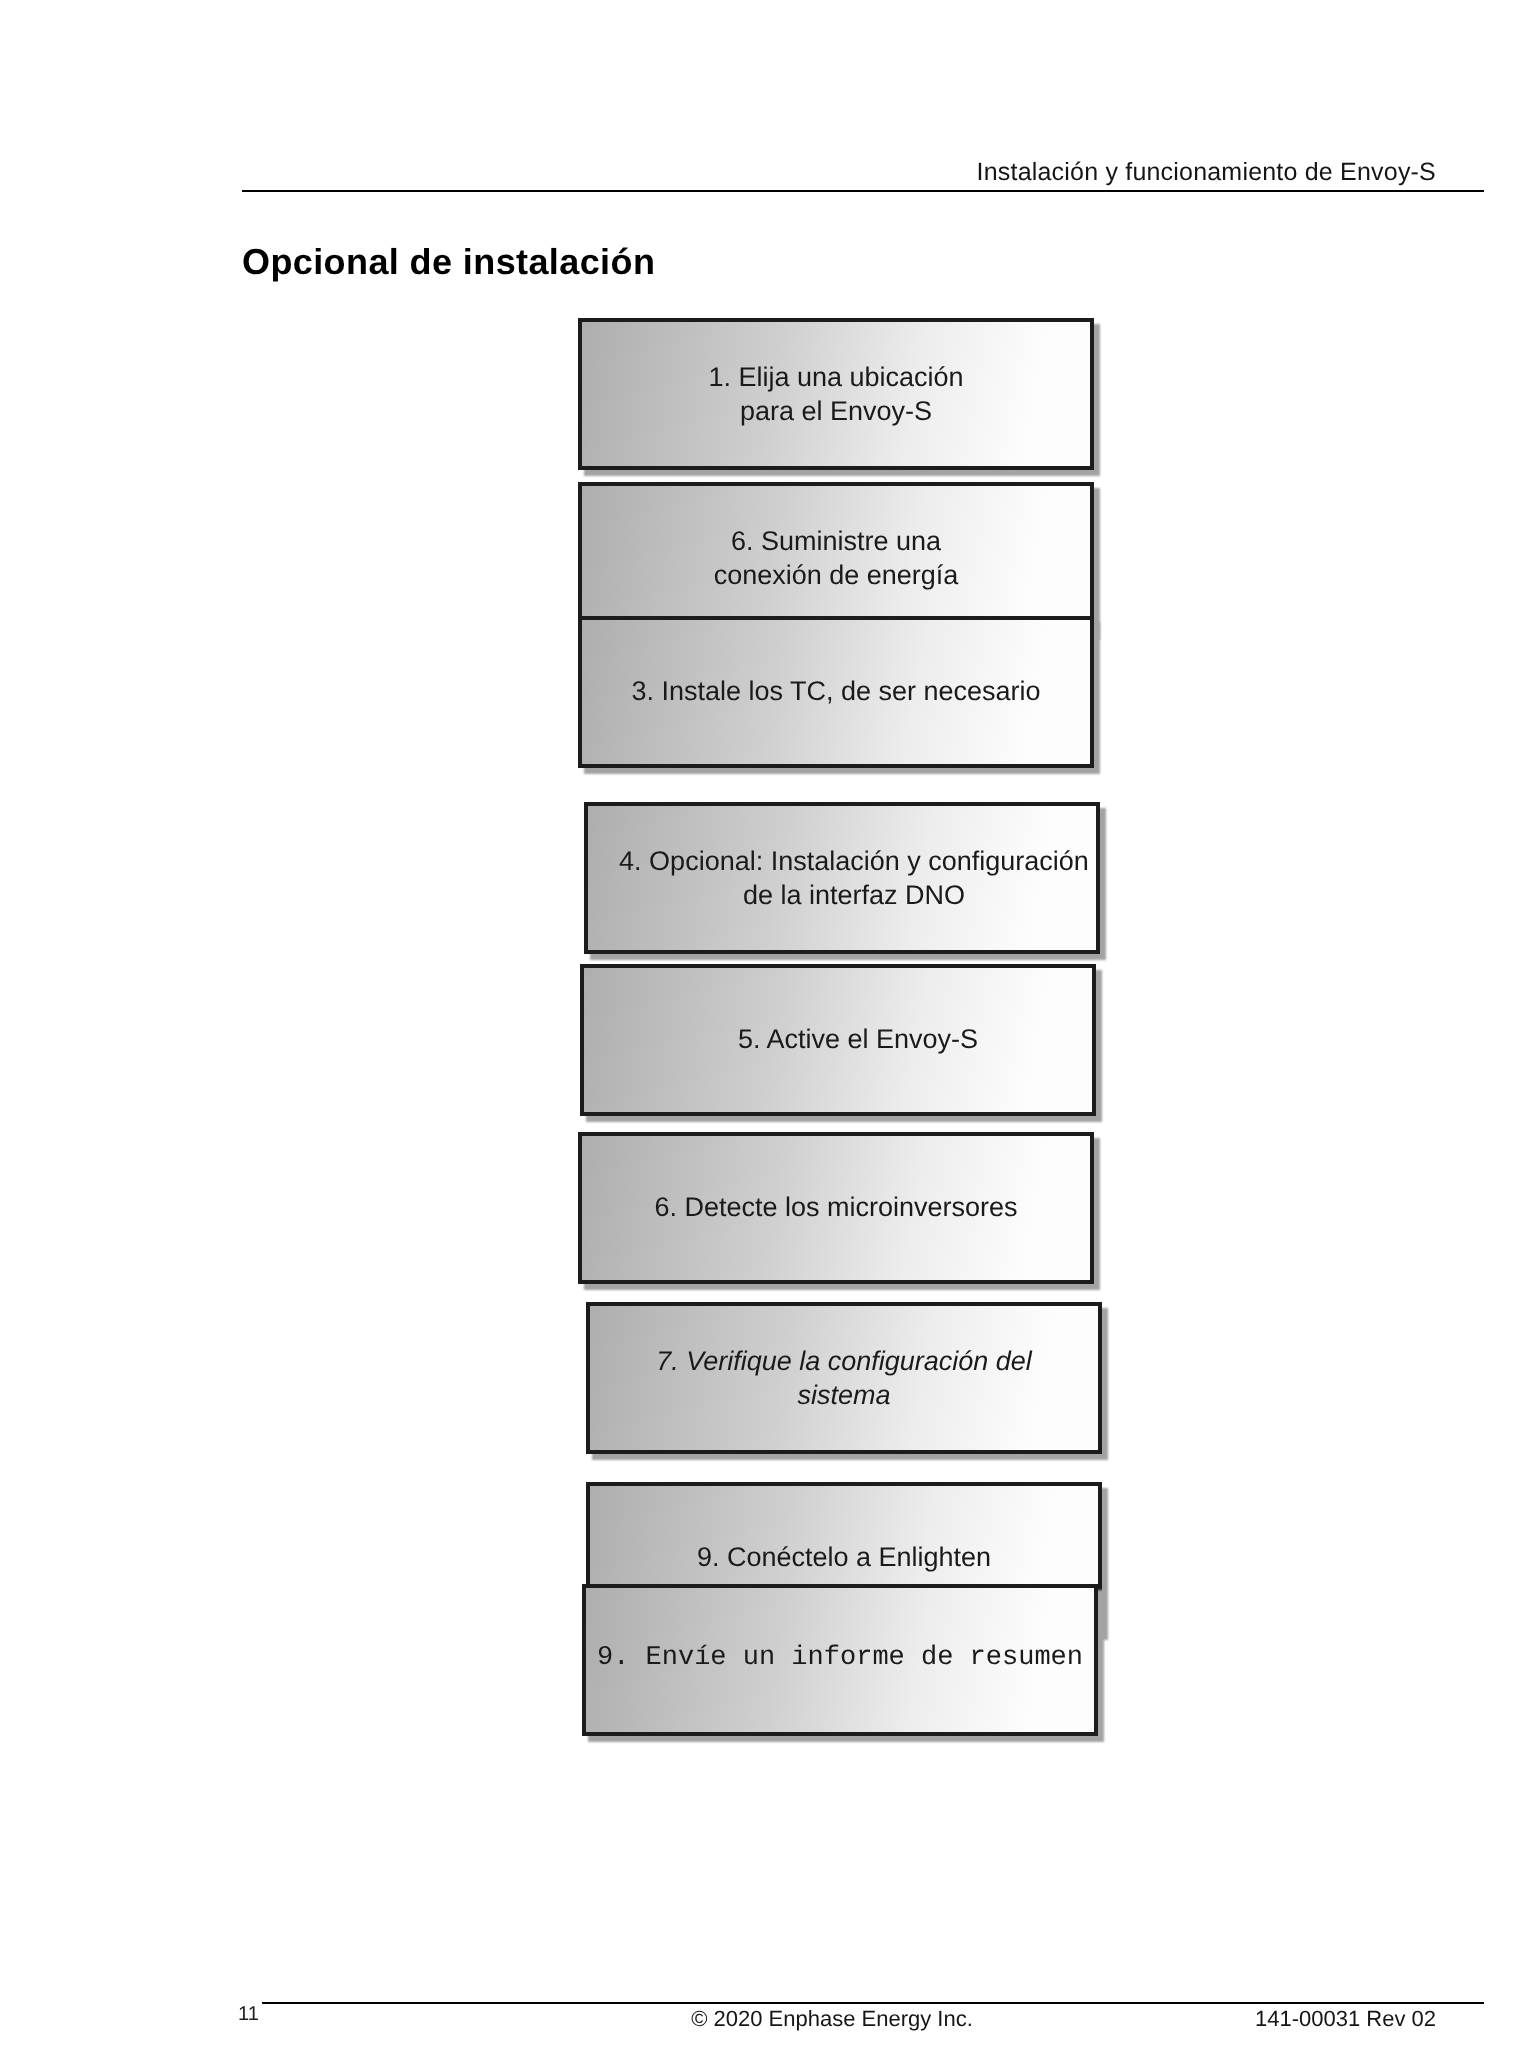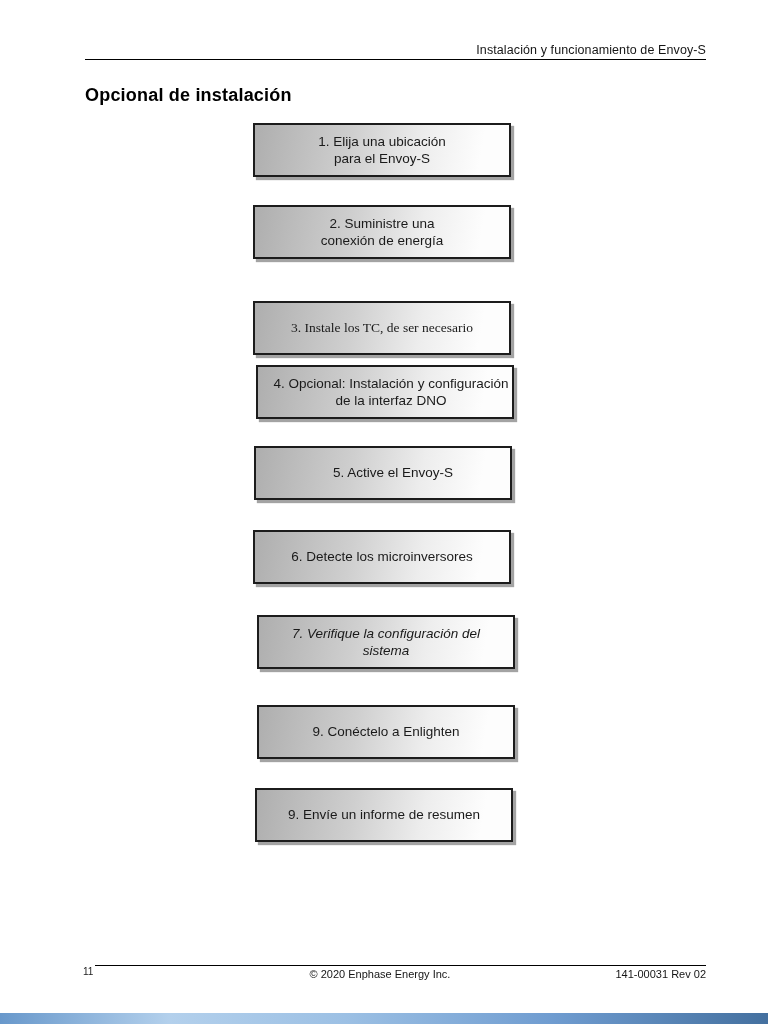--- a/index.html
+++ b/index.html
@@ -1,15 +1,15 @@
 <!DOCTYPE html>
 <html><head>
 <meta charset="utf-8">
 <style>
-  * { margin: 0; padding: 0; box-sizing: border-box; }
+  * { margin: 12px; padding: 0; box-sizing: border-box; }
   html, body { background: #ffffff; }
   body {
     position: relative;
     width: 768px;
     height: 1024px;
     overflow: hidden;
     font-family: "Liberation Sans", "DejaVu Sans", sans-serif;
     color: #111;
   }
 
@@ -40,42 +40,42 @@
     font-weight: bold;
     letter-spacing: 0.2px;
     color: #000;
   }
 
   
   .step-box {
     position: absolute;
     left: 253px;
     width: 258px;
-    height: 54px;
+    height: 76px;
     border: 2px solid #1c1c1c;
     background: linear-gradient(100deg, #aeaeae 0%, #cfcfcf 38%, #ededed 65%, #fdfdfd 88%);
     box-shadow: 3px 3px 1px #a3a3a3;
     display: flex;
     align-items: center;
     justify-content: center;
     text-align: center;
     font-size: 13.5px;
     line-height: 1.28;
     color: #1a1a1a;
     white-space: pre-line;
   }
   .step-box:nth-of-type(1) { top: 123px; }
   .step-box:nth-of-type(2) { top: 205px; }
-  .step-box:nth-of-type(3) { top: 301px; font-family: Liberation Serif, serif; }
+  .step-box:nth-of-type(3) { top: 272px; }
   .step-box:nth-of-type(4) { top: 365px; left: 256px; padding-left: 12px; }
   .step-box:nth-of-type(5) { top: 446px; left: 254px; padding-left: 20px; }
   .step-box:nth-of-type(6) { top: 530px; }
   .step-box:nth-of-type(7) { top: 615px; left: 257px; font-style: italic; }
   .step-box:nth-of-type(8) { top: 705px; left: 257px; }
-  .step-box:nth-of-type(9) { top: 788px; left: 255px; }
+  .step-box:nth-of-type(9) { top: 756px; left: 255px; font-family: Liberation Mono, monospace; }
 
   
   .footer-rule {
     position: absolute;
     top: 965px;
     left: 95px;
     width: 611px;
     height: 0;
     border-top: 1.5px solid #000;
   }
@@ -119,21 +119,21 @@
 
 <div class="running-head">Instalación y funcionamiento de Envoy-S</div>
 
 <div class="header-rule"></div>
 
 <h1 class="page-title">Opcional de instalación</h1>
 
 <div>
   <div class="step-box">1. Elija una ubicación
 para el Envoy-S</div>
-  <div class="step-box">2. Suministre una
+  <div class="step-box">6. Suministre una
 conexión de energía</div>
   <div class="step-box">3. Instale los TC, de ser necesario</div>
   <div class="step-box">4. Opcional: Instalación y configuración
 de la interfaz DNO</div>
   <div class="step-box">5. Active el Envoy-S</div>
   <div class="step-box">6. Detecte los microinversores</div>
   <div class="step-box">7. Verifique la configuración del
 sistema</div>
   <div class="step-box">9. Conéctelo a Enlighten</div>
   <div class="step-box">9. Envíe un informe de resumen</div>

